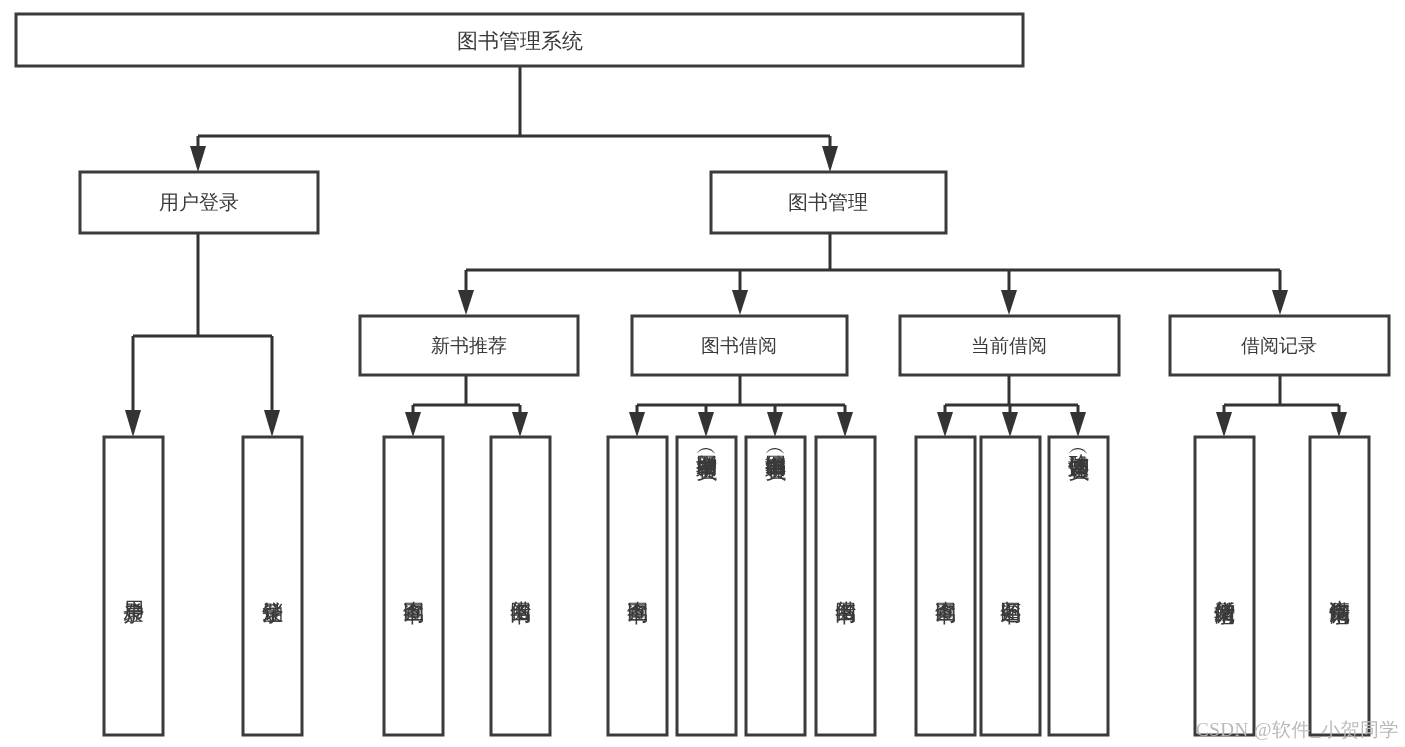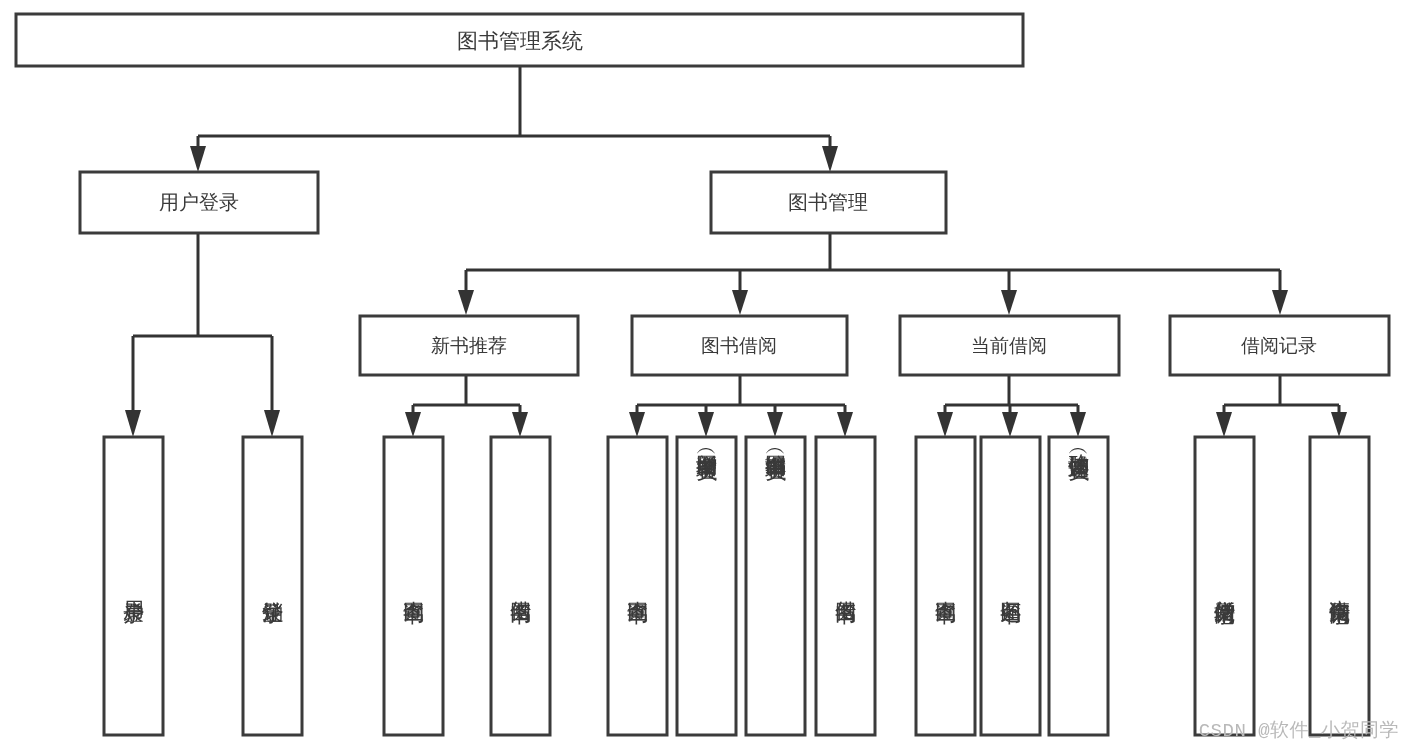--- a/index.html
+++ b/index.html
@@ -25,21 +25,21 @@
     pointer-events:none;
   }
   .vert-text{
     writing-mode:vertical-rl;text-orientation:upright;
     font-family:"DejaVu Sans","Liberation Sans",sans-serif;
     font-size:21px;line-height:1.06;color:#3a3a3a;
     letter-spacing:1px;white-space:nowrap;text-align:center;
   }
   .watermark{
     position:absolute;right:6px;bottom:4px;
-    font-family:Liberation Mono, monospace;
+    font-family:Liberation Serif, serif;
     font-size:19px;color:#b9b9b9;letter-spacing:.5px;white-space:nowrap;
   }
 </style>
 </head>
 <body>
 
 <div id="diagram-root">
 
   <svg id="tree-svg" viewBox="0 0 1405 747">
     <defs></defs>

